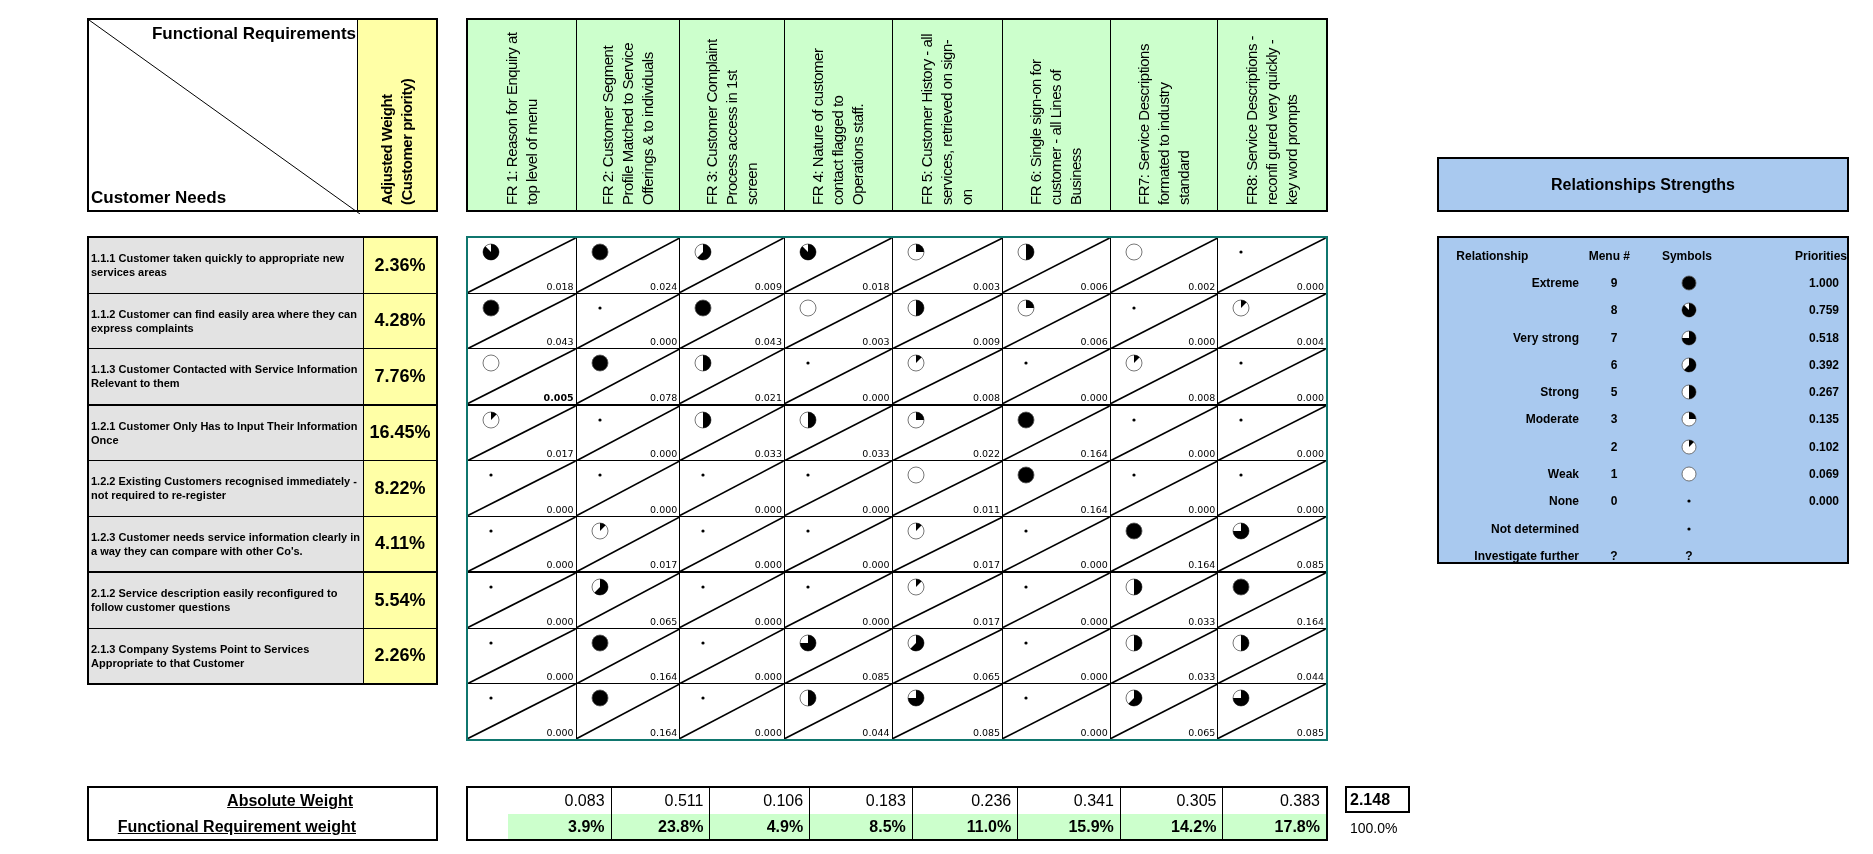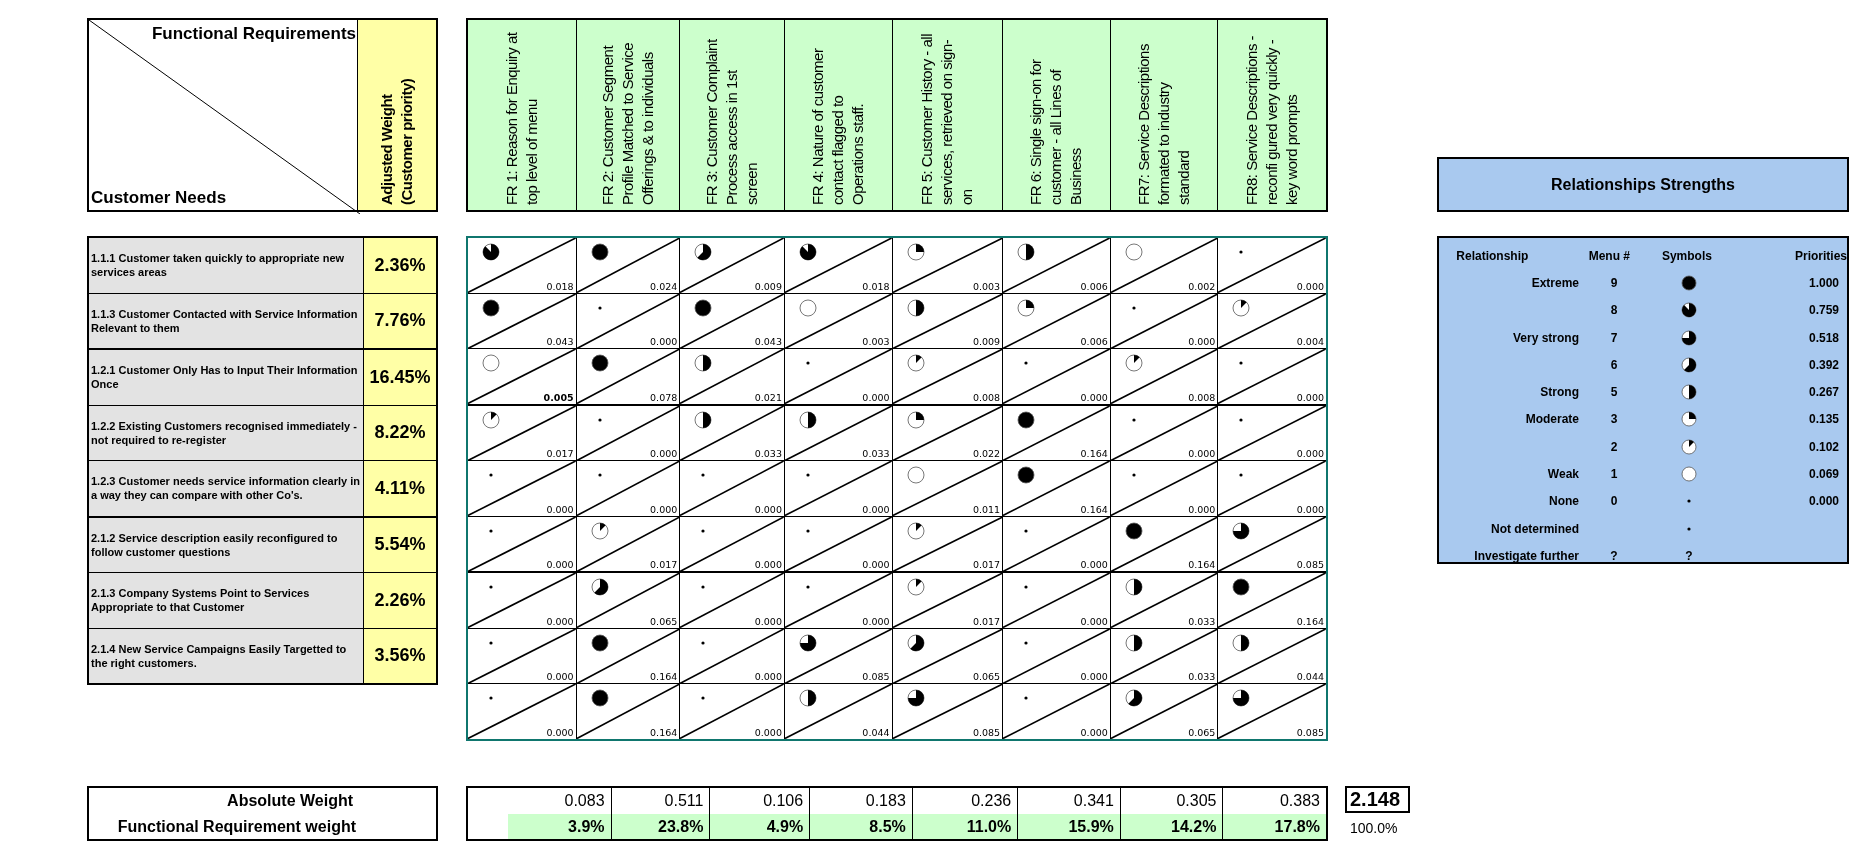--- a/index.html
+++ b/index.html
@@ -28,28 +28,28 @@
   .m-row { display:flex; height:54.5px; border-bottom:1px solid #000; }
   .m-row.thick { border-bottom:2px solid #000; }
   .m-row:last-child { border-bottom:none; }
   .m-cell { position:relative; border-right:1px solid #000; overflow:hidden; background:#fff; }
   .m-cell:last-child { border-right:none; }
   .m-cell svg.diag { position:absolute; left:0; top:0; width:100%; height:100%; }
   .m-cell .sym { position:absolute; left:14px; top:5px; width:18px; height:18px; }
   .m-cell .val { position:absolute; right:2px; bottom:1px; font-family:"DejaVu Sans", sans-serif; font-size:9.5px; background:#fff; padding-left:1px; }
   
   #bottom-labels { left:87px; top:786px; width:351px; height:55px; border:2px solid #000; }
-  #bottom-labels div { height:26px; font-weight:bold; font-size:16px; display:flex; align-items:center; justify-content:flex-end; padding-right:80px; }
+  #bottom-labels div { height:26px; font-weight:bold; font-size:16px; display:flex; align-items:center; justify-content:flex-end; padding-right:80px;text-decoration:underline; }
   #bottom-labels div.lab1 { padding-right:83px; }
   #bottom-vals { left:466px; top:786px; width:862px; height:55px; border:2px solid #000; display:flex; }
   .b-col { border-right:1px solid #000; display:flex; flex-direction:column; }
   .b-col:last-child { border-right:none; }
   .b-abs { height:26px; display:flex; align-items:center; justify-content:flex-end; padding-right:6px; font-size:16px; background:#fff; }
   .b-pct { flex:1; display:flex; align-items:center; justify-content:flex-end; padding-right:6px; font-size:16px; font-weight:bold; background:#ccffcc; }
-  #total { left:1345px; top:786px; width:65px; height:27px; border:2px solid #000; font-weight:bold; font-size:20px; display:flex; align-items:center; padding-left:3px; }
+  #total { left:1345px; top:786px; width:65px; height:27px; border:2px solid #000; font-weight:bold; font-size:16px; display:flex; align-items:center; padding-left:3px; }
   #total-pct { left:1350px; top:816px; width:60px; height:24px; font-size:14px; display:flex; align-items:center; }
   
   #legend-title { left:1437px; top:157px; width:412px; height:55px; border:2px solid #000; background:#a9c9ef; font-weight:bold; font-size:16px; display:flex; align-items:center; justify-content:center; }
   #legend { left:1437px; top:236px; width:412px; height:328px; border:2px solid #000; background:#a9c9ef; padding-top:4px; }
   .lg-row { display:flex; height:27.3px; align-items:center; font-weight:bold; font-size:12px; }
   .lg-rel { width:140px; text-align:right; }
   .lg-menu { width:70px; text-align:center; }
   .lg-sym { width:80px; display:flex; justify-content:center; align-items:center; }
   .lg-pri { width:110px; text-align:right; }
   .lg-head .lg-rel { width:110px; text-align:center; padding-left:0; }
@@ -95,20 +95,24 @@
     <div class="fr-col" style="width: 109px;">
       <span class="vtext">FR8: Service Descriptions - reconfi gured very quickly - key word prompts</span>
     </div>
   </div>
 
 <div class="abs" id="needs">
     <div class="need-row">
       <div class="need-text">1.1.1 Customer taken quickly to appropriate new services areas</div>
       <div class="need-w">2.36%</div>
     </div>
+    <div class="need-row">
+      <div class="need-text">1.1.2 Customer can find easily area where they can express complaints</div>
+      <div class="need-w">4.28%</div>
+    </div>
     <div class="need-row thick">
       <div class="need-text">1.1.3 Customer Contacted with Service Information Relevant to them</div>
       <div class="need-w">7.76%</div>
     </div>
     <div class="need-row">
       <div class="need-text">1.2.1 Customer Only Has to Input Their Information Once</div>
       <div class="need-w">16.45%</div>
     </div>
     <div class="need-row">
       <div class="need-text">1.2.2 Existing Customers recognised immediately - not required to re-register</div>
@@ -118,24 +122,20 @@
       <div class="need-text">1.2.3 Customer needs service information clearly in a way they can compare with other Co's.</div>
       <div class="need-w">4.11%</div>
     </div>
     <div class="need-row">
       <div class="need-text">2.1.2 Service description easily reconfigured to follow customer questions</div>
       <div class="need-w">5.54%</div>
     </div>
     <div class="need-row">
       <div class="need-text">2.1.3 Company Systems Point to Services Appropriate to that Customer</div>
       <div class="need-w">2.26%</div>
-    </div>
-    <div class="need-row">
-      <div class="need-text">2.1.4 New Service Campaigns Easily Targetted to the right customers.</div>
-      <div class="need-w">3.56%</div>
     </div>
   </div>
 <div class="abs" id="matrix">
     <div class="m-row">
       <div class="m-cell" style="width: 109px;">
         <svg class="diag" viewBox="0 0 100 100" preserveAspectRatio="none">
           <line x1="0" y1="100" x2="100" y2="0" stroke="#000" stroke-width="1.6" vector-effect="non-scaling-stroke"></line>
         </svg>
         <span class="sym"><svg width="18" height="18">
             <circle cx="9" cy="9" r="8" fill="#fff" stroke="#555" stroke-width="0.8"></circle>

